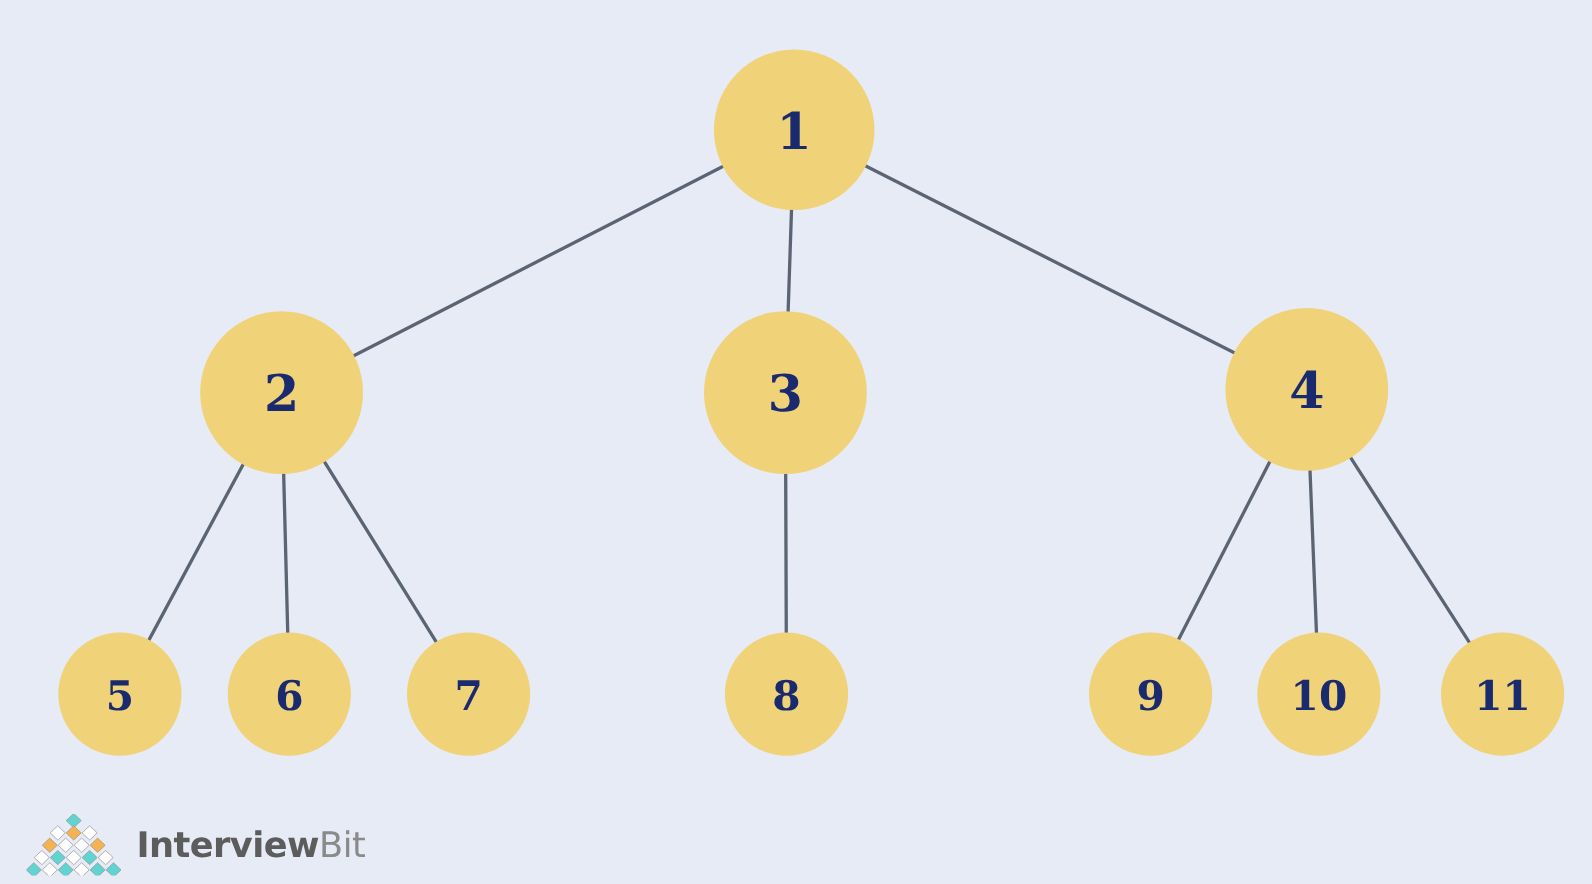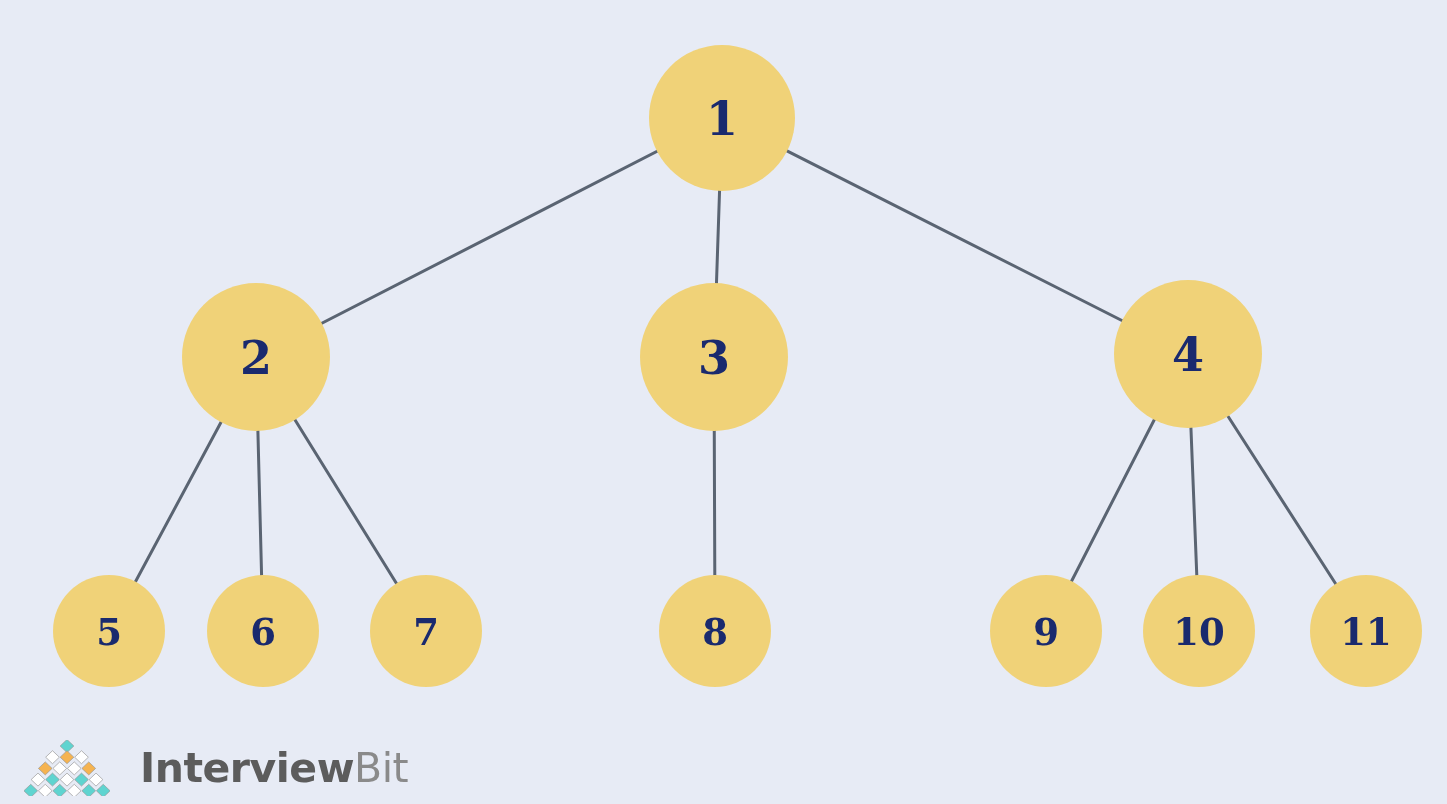--- a/index.html
+++ b/index.html
@@ -46,23 +46,23 @@
     display: flex;
     align-items: center;
     height: 64px;
   }
   #logo-mark {
     width: 86px;
     height: 56px;
     display: block;
   }
   #logo-wordmark {
-    margin-left: 30px;
+    margin-left: 14px;
     font-family: "DejaVu Sans", "Liberation Sans", sans-serif;
-    font-size: 41px;
+    font-size: 32px;
     line-height: 1;
     letter-spacing: -0.5px;
     white-space: nowrap;
     user-select: none;
   }
   #logo-word-interview {
     color: #5c5c5c;
     font-weight: bold;
   }
   #logo-word-bit {

